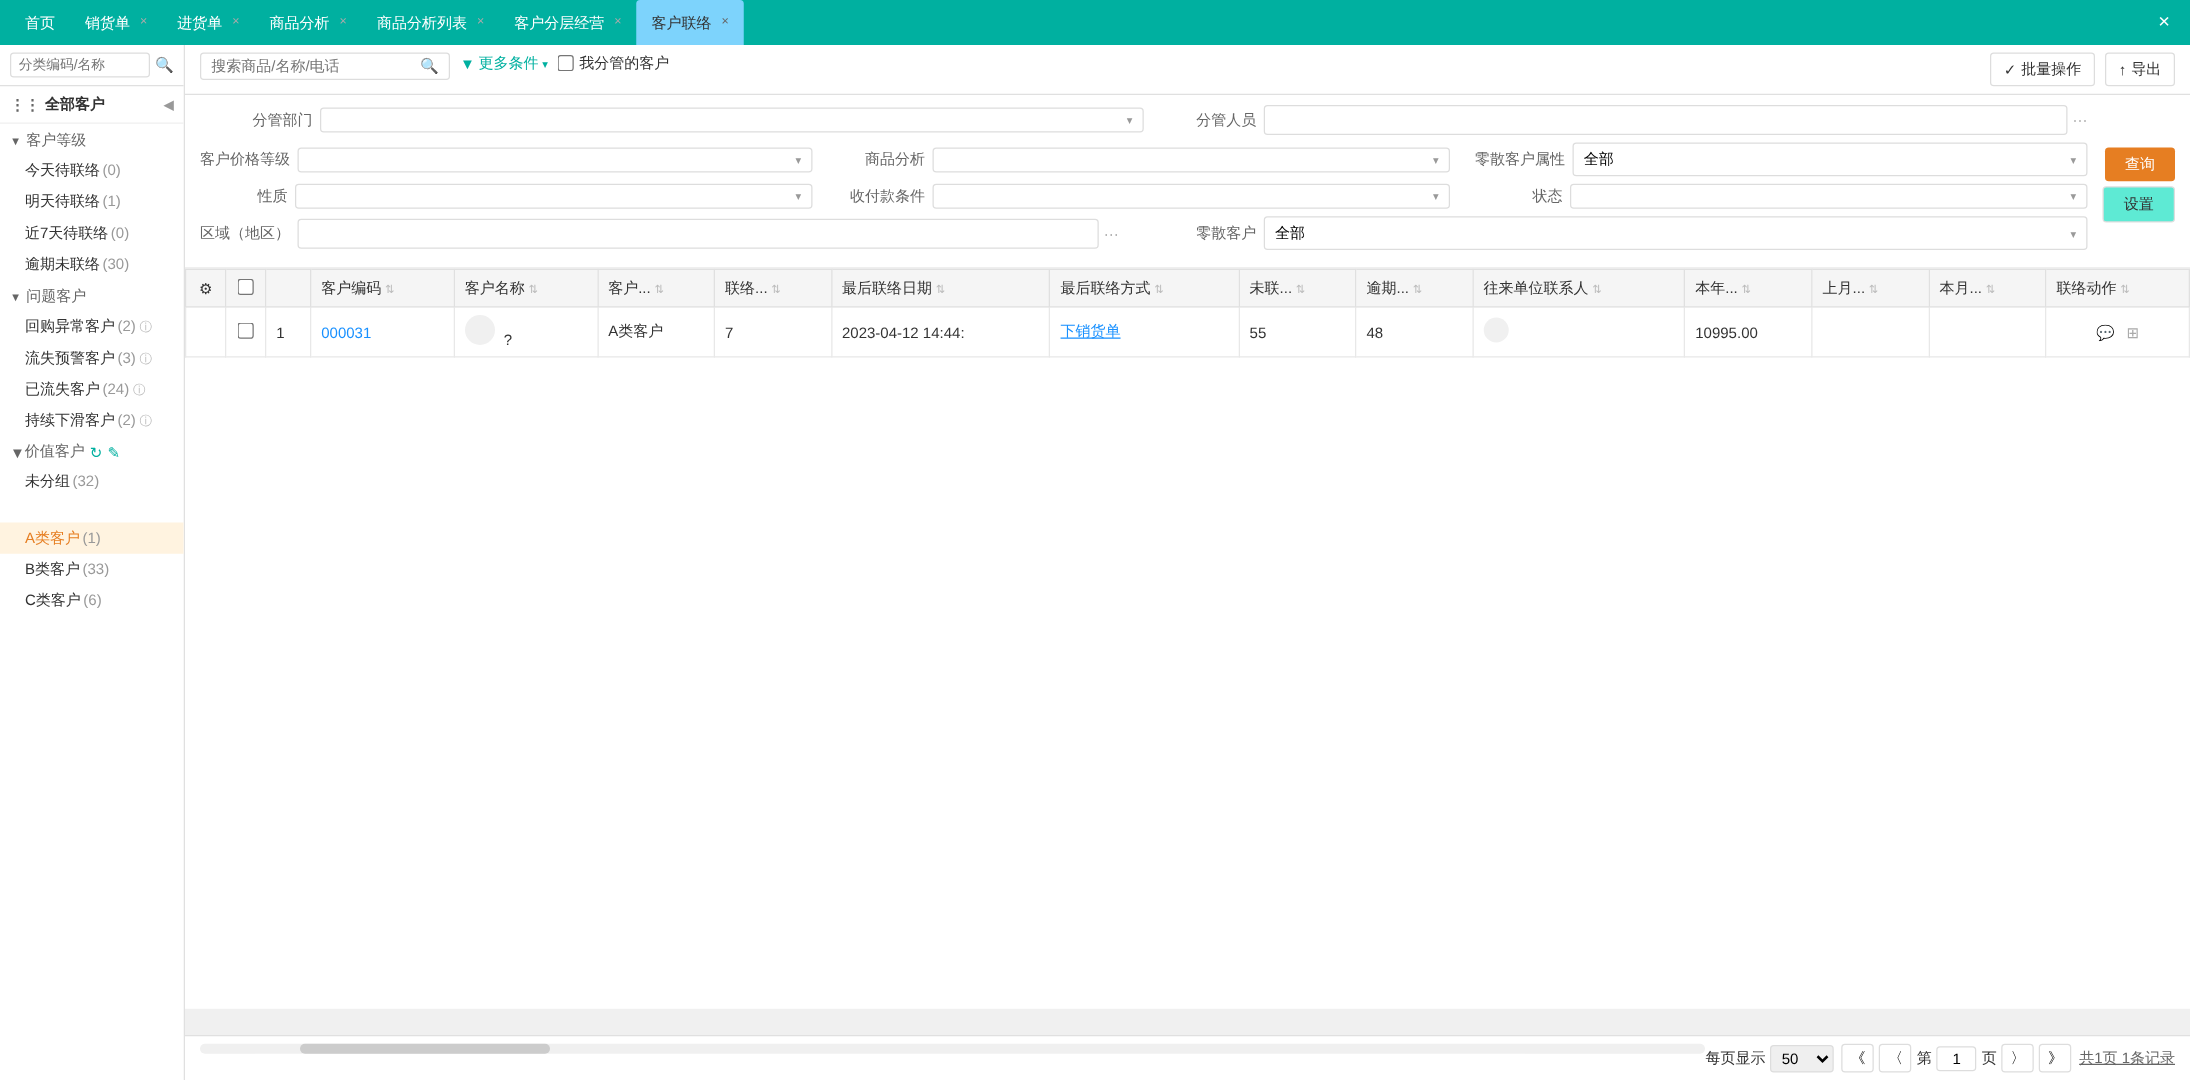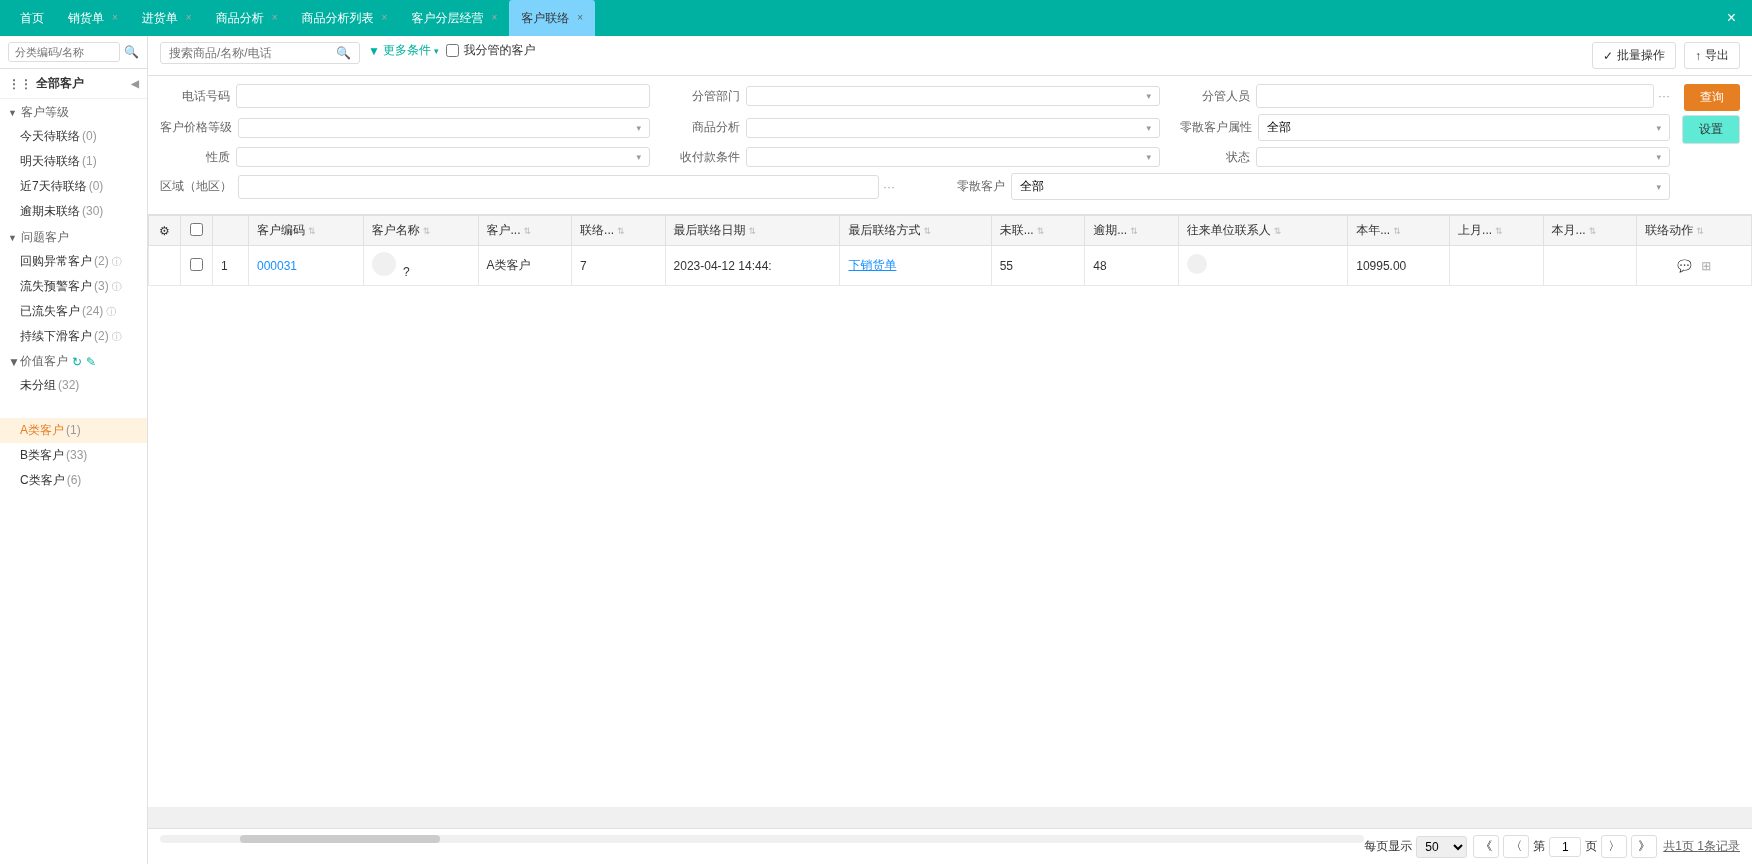--- a/index.html
+++ b/index.html
@@ -85,21 +85,21 @@
       flex: 1; border: 1px solid #ddd; border-radius: 3px; padding: 4px 8px; font-size: 12px; outline: none; min-width: 0;
     }
     .filter-select {
       flex: 1; border: 1px solid #ddd; border-radius: 3px; padding: 4px 8px; font-size: 12px; outline: none; min-width: 0;
       display: flex; align-items: center; justify-content: space-between; cursor: pointer; background: #fff;
     }
     .filter-select .arrow { color: #999; font-size: 9px; }
     .filter-dots { color: #999; margin-left: 4px; cursor: pointer; }
 
     .btn-query {
-      background: #e67e22; color: #fff; border: none; padding: 5px 16px; border-radius: 3px; cursor: pointer; font-size: 12px;
+      background: #e67e22; color: #fff; border: none; padding: 5px 16px; border-radius: 3px; cursor: pointer; font-size: 12px; margin-top: 34px;
     }
     .btn-settings {
       background: #5eead4; color: #333; border: 1px solid #ddd; padding: 5px 16px; border-radius: 3px; cursor: pointer; font-size: 12px; margin-top: 4px;
     }
     .filter-actions { display: flex; flex-direction: column; align-items: flex-end; padding-left: 12px; }
 
     
     .table-area { flex: 1; overflow: auto; background: #fff; }
     table { width: 100%; border-collapse: collapse; }
     thead tr { background: #f5f5f5; }
@@ -254,24 +254,20 @@
           <span>导出</span>
         </button>
       </div>
     </div>
 
     <div class="advanced-filter">
       <div style="display:flex;">
         <div style="flex:1;">
 
           <div class="filter-row">
-            <div class="filter-cell">
-              <span class="filter-label">电话号码</span>
-              <input class="filter-input" type="text" value="" style="">
-            </div>
             <div style="width:20px;"></div>
             <div class="filter-cell">
               <span class="filter-label">分管部门</span>
               <div class="filter-select">
                 <span></span>
                 <span class="arrow">▾</span>
               </div>
             </div>
             <div style="width:20px;"></div>
             <div class="filter-cell">

